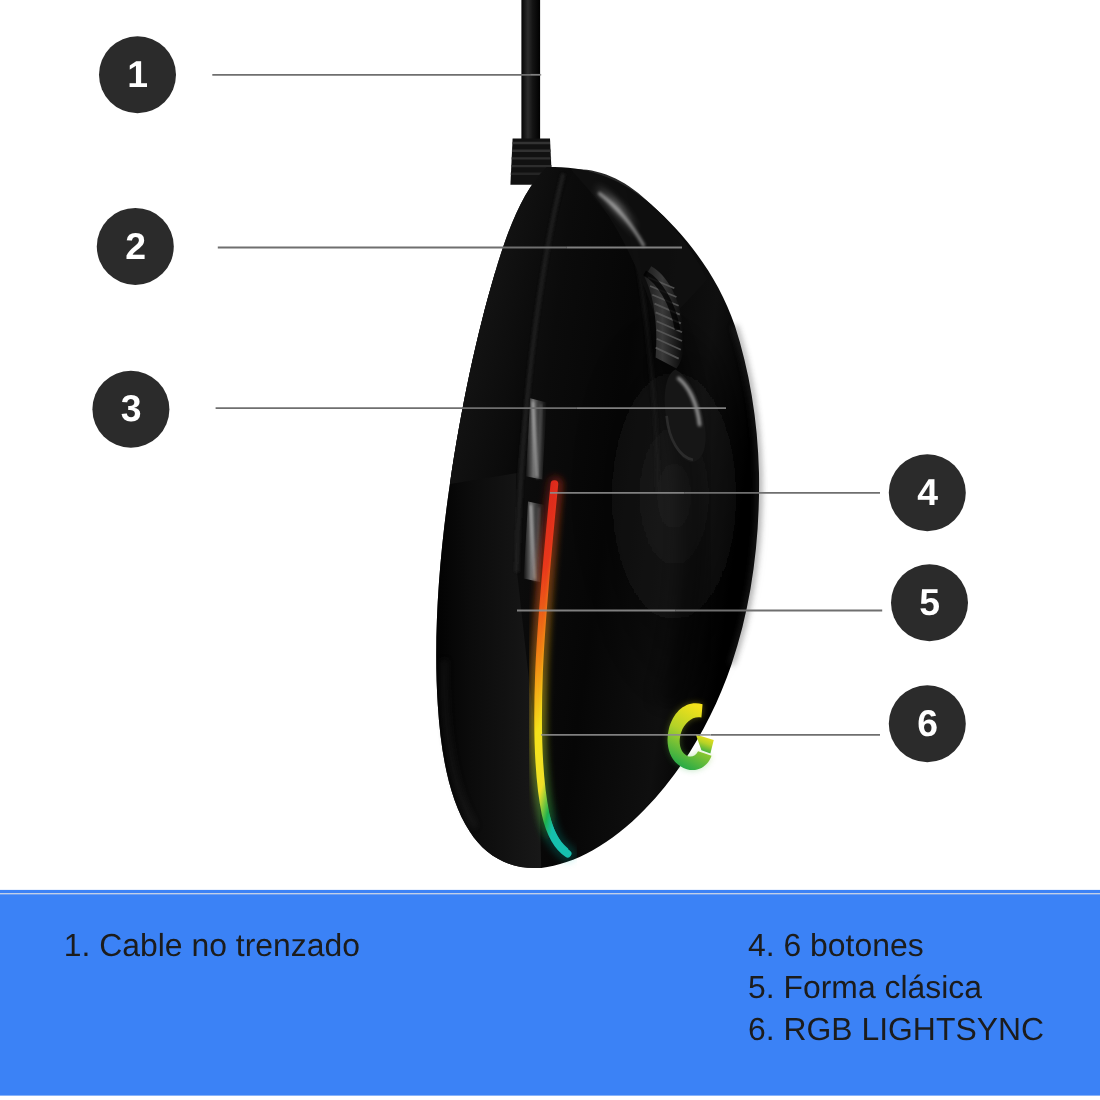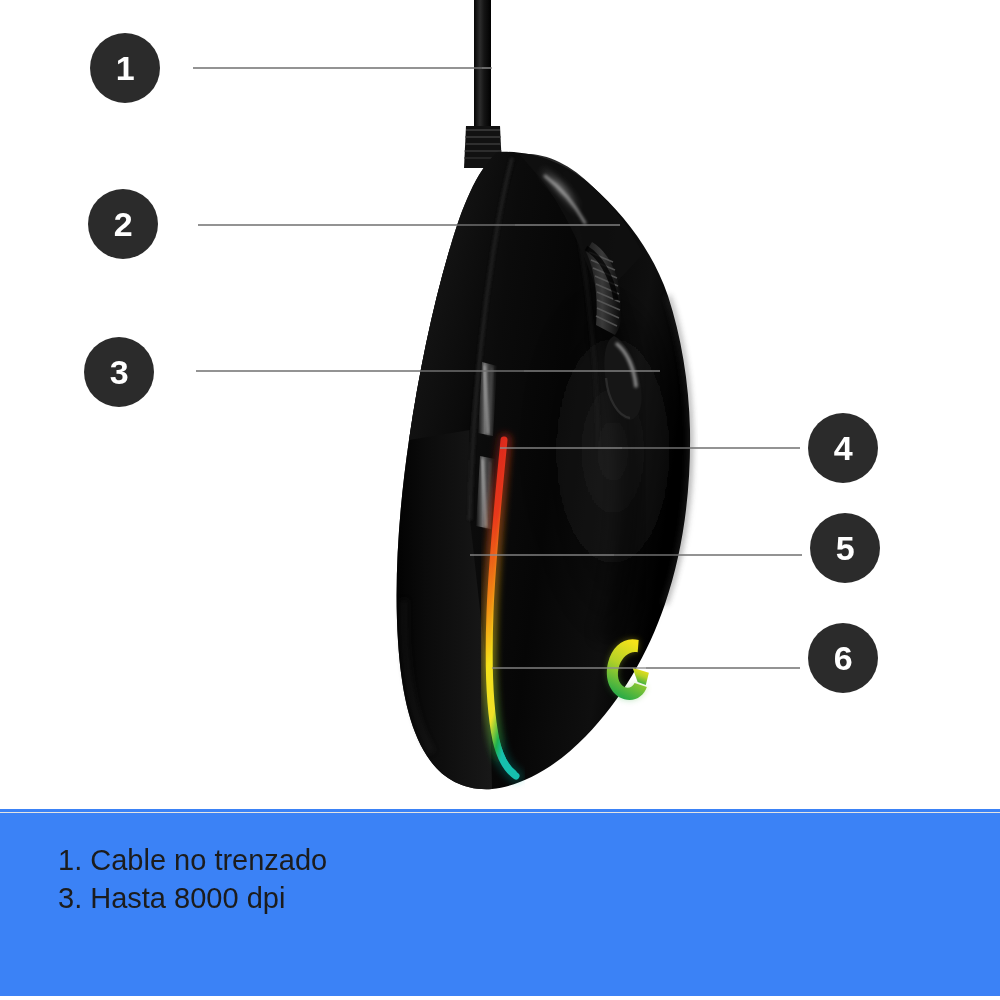--- a/index.html
+++ b/index.html
@@ -358,18 +358,22 @@
     <div class="callout-badge" id="badge-4">4</div>
     <div class="callout-badge" id="badge-5">5</div>
     <div class="callout-badge" id="badge-6">6</div>
   </div>
 
   <div id="divider"></div>
 
   <div id="captions">
     <div class="caption-col" id="caption-col-left">
       <div class="caption-line">1. Cable no trenzado</div>
-      <div class="caption-line">3. Hasta 8000 dpi</div>
     </div>
 
+    <div class="caption-col" id="caption-col-right">
+      <div class="caption-line">4. 6 botones</div>
+      <div class="caption-line">5. Forma clásica</div>
+      <div class="caption-line">6. RGB LIGHTSYNC</div>
+    </div>
   </div>
 
 </div>
 
 </body></html>

